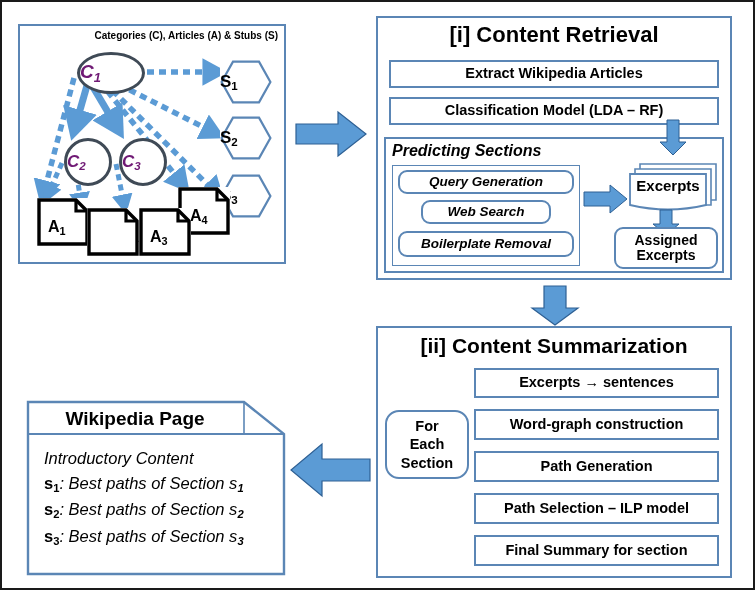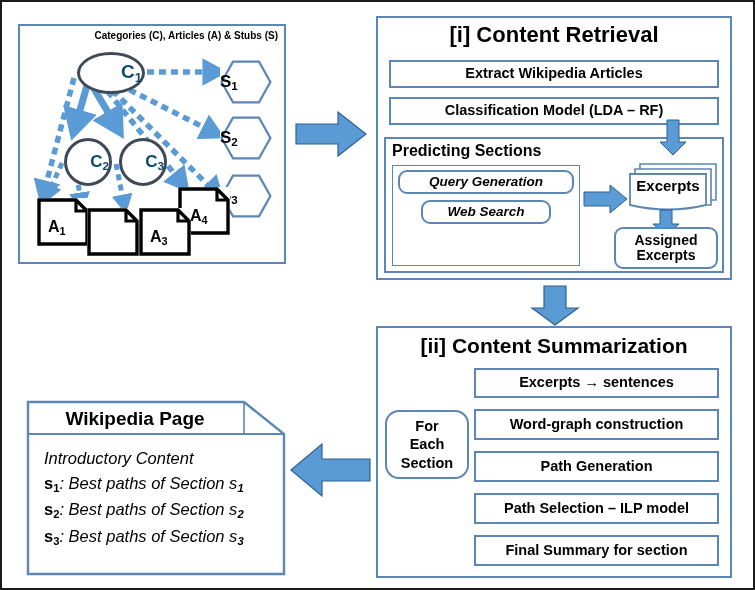--- a/index.html
+++ b/index.html
@@ -42,22 +42,22 @@
     line-height:1.05;
   }
   .step-box.round{border-radius:9px;}
   .step-box.italic{font-style:italic;}
 
   
   .ellipse-node{
     border:3px solid #3f4a56;
     border-radius:50%;
     background:#ffffff;
-    display:flex;align-items:center;justify-content:flex-end;
-    font-weight:bold;color:#0c4a6e;
+    display:flex;align-items:center;justify-content:flex-start;
+    font-weight:bold;color:#701a75;font-style:italic;
   }
   .hex-node{
     background:#ffffff;
     border:0;
     display:flex;align-items:center;justify-content:flex-start;
     font-weight:bold;color:#000;
   }
   .hex-shape{position:absolute;left:0;top:0;width:100%;height:100%;}
   .hex-label{position:relative;z-index:2;}
 
@@ -216,28 +216,29 @@
   <div class="abs outer-panel" style="left:374px;top:14px;width:356px;height:264px;"></div>
 
   <div class="abs sect-title" style="left:374px;top:20px;width:356px;font-size:22px;">[i] Content Retrieval</div>
 
   <div class="abs step-box" style="left:387px;top:95px;width:330px;height:28px;font-size:14.5px;">Classification Model (LDA – RF)</div>
 
   <div class="abs step-box" style="left:387px;top:58px;width:330px;height:28px;font-size:14.5px;">Extract Wikipedia Articles</div>
 
   <div class="abs inner-panel" style="left:382px;top:135px;width:340px;height:136px;"></div>
 
-  <div class="abs sect-title" style="left:390px;top:140px;width:190px;font-size:16px;text-align:left;">Predicting Sections</div>
+  <div class="abs sect-title" style="left:390px;top:140px;width:190px;font-size:16px;text-align:left;font-style:italic;">Predicting Sections</div>
 
   <div class="abs" style="left:390px;top:163px;width:188px;height:101px;border:1.6px solid #5b86b5;background:#fff;"></div>
 
   <div class="abs step-box round italic" style="left:396px;top:168px;width:176px;height:24px;font-size:13.5px;">Query Generation</div>
 
   <div class="abs step-box round italic" style="left:419px;top:198px;width:130px;height:24px;font-size:13.5px;">Web Search</div>
 
+  <div class="abs step-box round italic" style="left:396px;top:229px;width:176px;height:26px;font-size:13.5px;">Boilerplate Removal</div>
 
   <svg class="abs" style="left:582px;top:182px;width:44px;height:30px;" viewBox="0 0 44 30">
     <path d="M0,8 H26 V1 L43,15 L26,29 V22 H0 Z" fill="#5b9bd5" stroke="#2e6094" stroke-width="1"></path>
   </svg>
 
   <svg class="abs" style="left:657px;top:118px;width:28px;height:36px;" viewBox="0 0 28 36">
     <path d="M8,0 H20 V22 H27 L14,35 L1,22 H8 Z" fill="#5b9bd5" stroke="#2e6094" stroke-width="1"></path>
   </svg>
 
   <svg class="abs" style="left:622px;top:158px;width:96px;height:56px;" viewBox="0 0 96 56">

